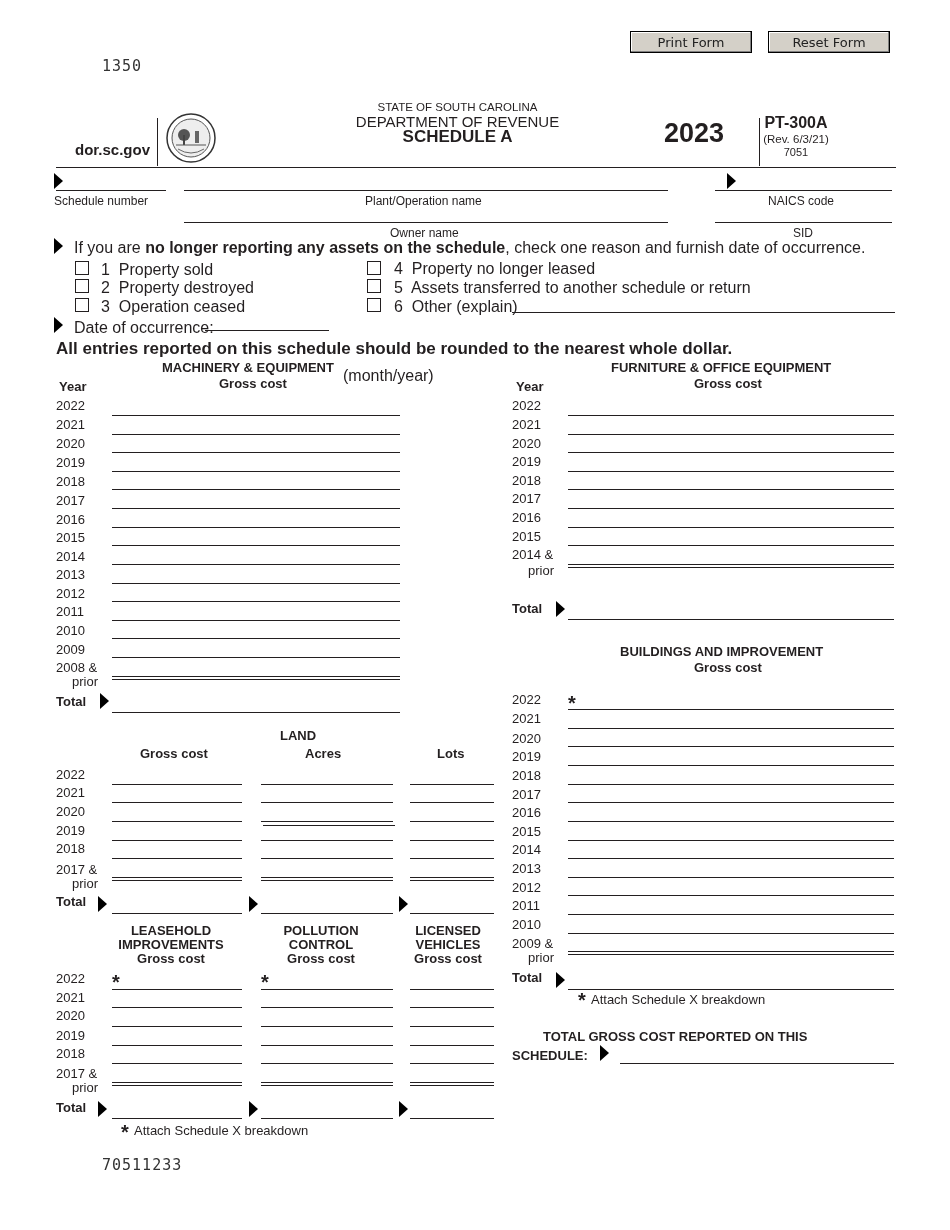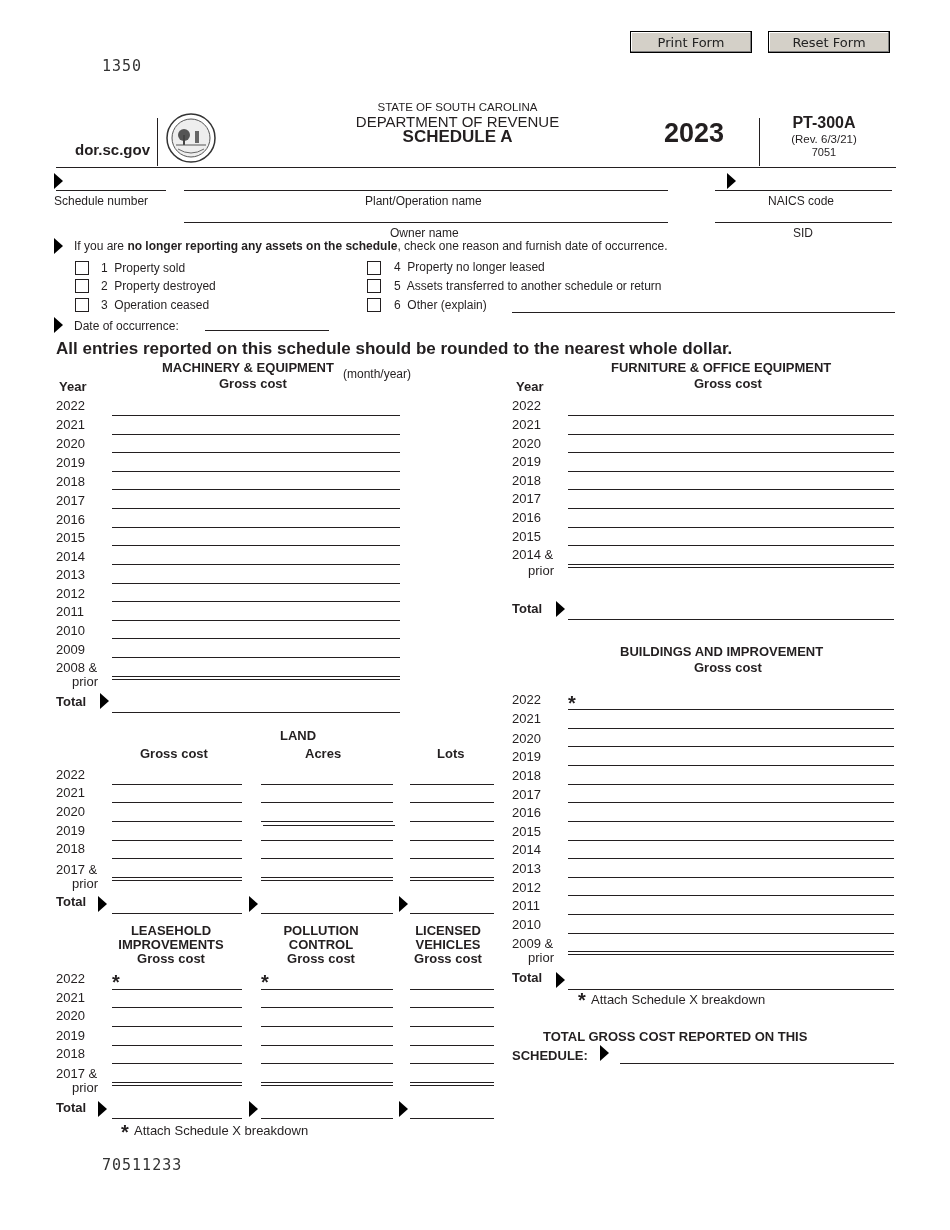--- a/index.html
+++ b/index.html
@@ -9,21 +9,21 @@
   .line { position:absolute; height:0; border-top:1.2px solid #231f20; }
   .btn { position:absolute; top:31px; width:122px; height:22px; box-sizing:border-box;
          background:#d4d0c8; border:1px solid #000;
          box-shadow: inset -1px -1px 0 #808080, inset 1px 1px 0 #fff;
          font-family:"DejaVu Sans", sans-serif; font-size:13px; color:#222;
          display:flex; align-items:center; justify-content:center; cursor:pointer; }
   .ocr { font-family:"DejaVu Sans Mono", monospace; font-size:15px; letter-spacing:1px; color:#333; }
   .tri { position:absolute; width:0; height:0; border-top:8px solid transparent;
          border-bottom:8px solid transparent; border-left:9px solid #000; }
   .small { font-size:12px; }
-  .lbl { font-size:12px; }
+  .lbl { font-size:16px; }
   .bold { font-weight:bold; }
   .center { text-align:center; }
   .chk { position:absolute; width:14px; height:14px; border:1px solid #231f20; box-sizing:border-box; background:#fff; cursor:pointer; }
   .year { position:absolute; font-size:13px; line-height:14px; }
   .hdr { position:absolute; font-size:13px; font-weight:bold; text-align:center; line-height:14px; }
   .star { position:absolute; font-size:20px; font-weight:bold; line-height:16px; }
 </style>
 </head>
 <body>
 
@@ -44,21 +44,21 @@
     <path d="M12 36 Q25 44 38 36" fill="none" stroke="#666" stroke-width="1"></path>
   </svg>
 </div>
 <div class="abs center" style="left:320px;top:101px;width:275px;">
   <div style="font-size:11.5px;line-height:13px;">STATE OF SOUTH CAROLINA</div>
   <div style="font-size:15px;line-height:15px;">DEPARTMENT OF REVENUE</div>
   <div class="bold" style="font-size:17px;line-height:16px;">SCHEDULE A</div>
 </div>
 <div class="abs bold" style="left:664px;top:118px;font-size:27px;">2023</div>
 <div class="abs" style="left:759px;top:118px;width:0;height:48px;border-left:1.2px solid #231f20;"></div>
-<div class="abs center" style="left:772px;top:114px;width:104px;">
+<div class="abs center" style="left:744px;top:114px;width:104px;">
   <div class="bold" style="font-size:16px;line-height:18px;">PT-300A</div>
   <div style="font-size:11.5px;line-height:14px;">(Rev. 6/3/21)</div>
   <div style="font-size:11px;line-height:13px;">7051</div>
 </div>
 <div class="line" style="left:56px;top:167px;width:840px;"></div>
 
 <div class="tri" style="left:54px;top:173px;"></div>
 <div class="line" style="left:56px;top:190px;width:110px;"></div>
 <div class="abs small" style="left:54px;top:194px;">Schedule number</div>
 <div class="line" style="left:184px;top:190px;width:484px;"></div>

